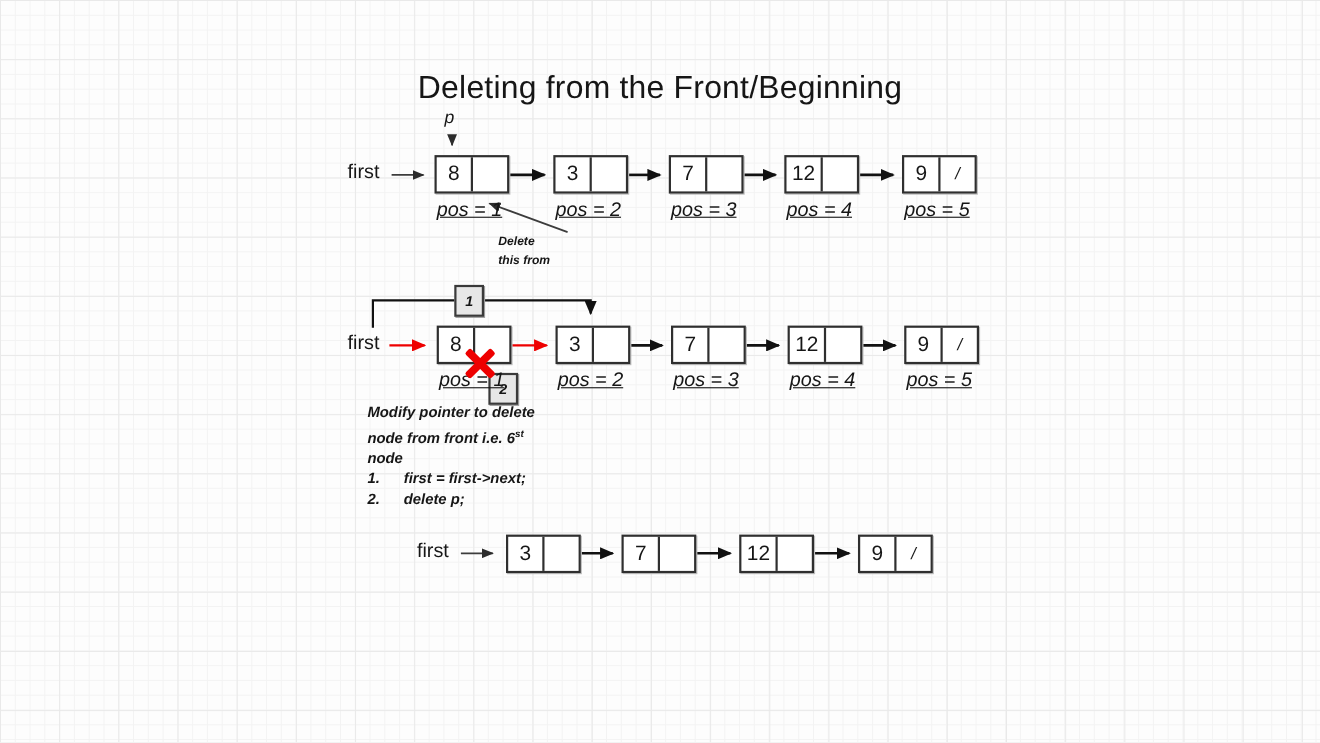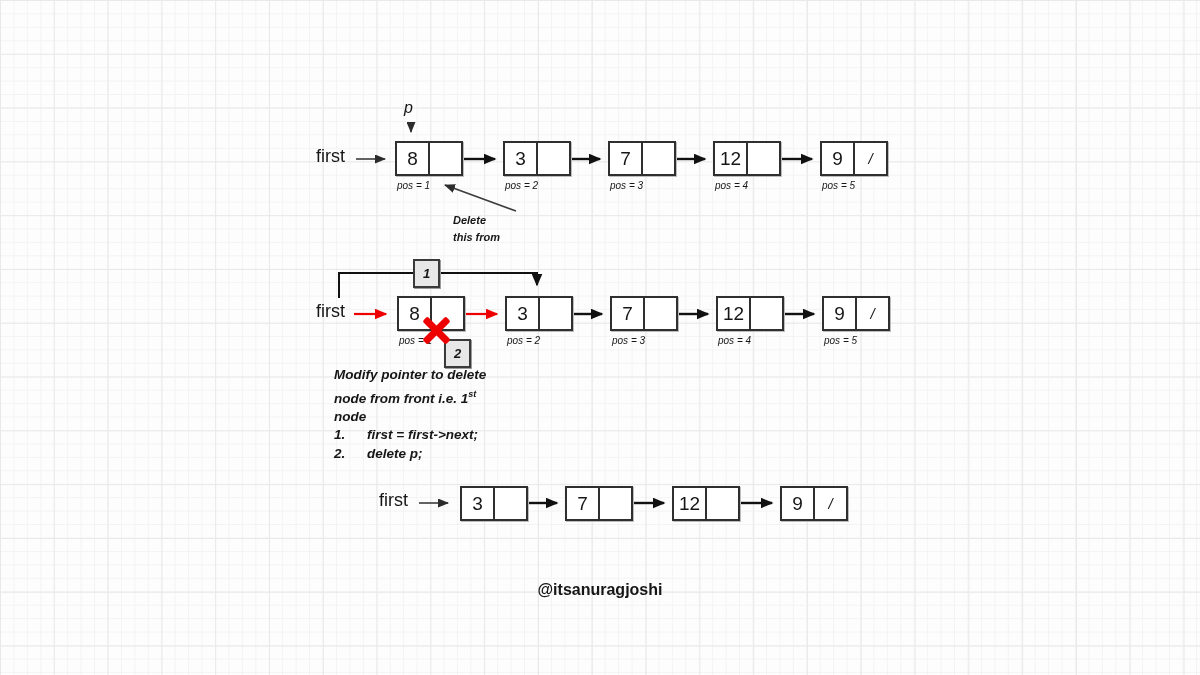--- a/index.html
+++ b/index.html
@@ -19,21 +19,21 @@
   .overlay{position:absolute;left:0;top:0;pointer-events:none;}
   .overlay .k{stroke:#111;stroke-width:2.4;fill:none}
   .overlay .r{stroke:var(--accent_red,#ee0000);stroke-width:2.2;fill:none}
   .overlay .g{stroke:#3c3c3c;stroke-width:1.6;fill:none}
   .rf{fill:var(--accent_red,#ee0000)}
   .node{position:absolute;width:68px;height:35px;background:#fff;box-sizing:border-box;
     border:2px solid var(--node_border,#2f2f2f);box-shadow:1px 1px 0 #bdbdbd;display:flex;}
   .cell{flex:1;display:flex;align-items:center;justify-content:center;font-size:19px;}
   .cell.val{border-right:2px solid var(--node_border,#2f2f2f);}
   .cell.nxt{font-size:15px;font-style:italic;}
-  .pos{position:absolute;font-style:italic;font-size:10px;white-space:nowrap;}
+  .pos{position:absolute;font-style:italic;font-size:18px;white-space:nowrap;text-decoration:underline;}
   .lbl{position:absolute;font-size:18px;white-space:nowrap;}
   .plbl{position:absolute;font-style:italic;font-size:16px;}
   .delnote{position:absolute;font-style:italic;font-weight:bold;font-size:11px;line-height:17px;}
   .instr{position:absolute;font-style:italic;font-size:13.5px;line-height:18.5px;font-weight:bold;}
   .instr .num{display:inline-block;width:33px;}
   .instr sup{font-size:9px;}
   .badge{position:absolute;width:27px;height:29px;box-sizing:border-box;
     background:var(--badge_fill,#e7e7e7);border:2px solid #3a3a3a;box-shadow:1px 1px 0 #9b9b9b;
     display:flex;align-items:center;justify-content:center;
     font-style:italic;font-weight:bold;font-size:13px;}
@@ -43,20 +43,21 @@
   .xmark i.b1{transform:rotate(45deg);}
   .xmark i.b2{transform:rotate(-45deg);}
   .footer{position:absolute;top:581px;left:0;width:100%;text-align:center;
     font-weight:bold;font-size:16px;}
 </style>
 </head>
 <body>
 
 <div class="canvas">
 
+  <div class="title">Deleting from the Front/Beginning</div>
 
   <svg class="overlay" width="1200" height="675">
     <defs>
       <marker id="mk" markerUnits="userSpaceOnUse" markerWidth="13" markerHeight="11" refX="11.5" refY="5.5" orient="auto">
         <path d="M0,0 L13,5.5 L0,11 Z" fill="#111"></path>
       </marker>
       <marker id="mr" markerUnits="userSpaceOnUse" markerWidth="13" markerHeight="11" refX="11.5" refY="5.5" orient="auto">
         <path class="rf" d="M0,0 L13,5.5 L0,11 Z"></path>
       </marker>
       <marker id="mg" markerUnits="userSpaceOnUse" markerWidth="11" markerHeight="9" refX="10" refY="4.5" orient="auto">
@@ -157,21 +158,21 @@
   </div>
   <div class="pos" style="left:824px;top:335px">pos = 5</div>
 
   <div class="xmark" style="left:420px;top:314px">
       <i class="b1"></i>
       <i class="b2"></i>
     </div>
 
   <div class="instr" style="left:334px;top:366px">
     <div>Modify pointer to delete</div>
-    <div><span>node from front i.e. 1</span><sup>st</sup></div>
+    <div><span>node from front i.e. 6</span><sup>st</sup></div>
     <div>node</div>
     <div><span class="num">1.</span><span>first = first-&gt;next;</span></div>
     <div><span class="num">2.</span><span>delete p;</span></div>
   </div>
 
   <div class="lbl" style="left:379px;top:490px">first</div>
 
   <div class="node" style="left:460px;top:486px">
     <div class="cell val">3</div>
     <div class="cell nxt"></div>
@@ -182,15 +183,14 @@
   </div>
   <div class="node" style="left:672px;top:486px">
     <div class="cell val">12</div>
     <div class="cell nxt"></div>
   </div>
   <div class="node" style="left:780px;top:486px">
     <div class="cell val">9</div>
     <div class="cell nxt">/</div>
   </div>
 
-  <div class="footer">@itsanuragjoshi</div>
 
 </div>
 
 </body></html>

